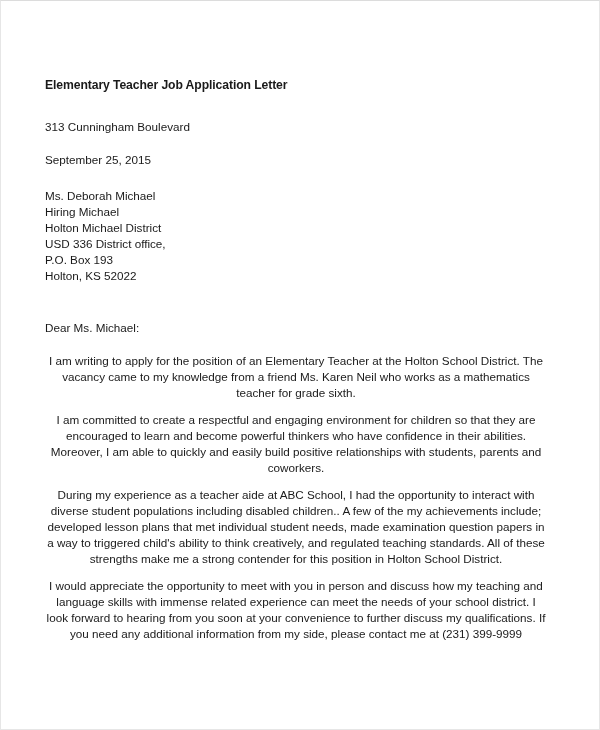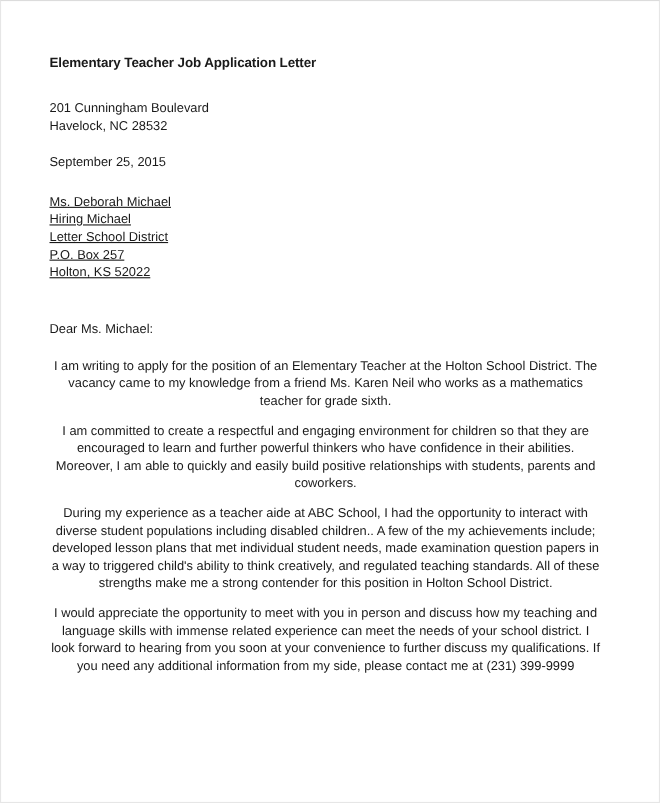--- a/index.html
+++ b/index.html
@@ -21,21 +21,21 @@
     height: 730px;
     background: #ffffff;
     border: 1px solid #e6e6e6;
     border-top-color: #dcdcdc;
     padding: 0;
   }
 
   .letter {
     position: absolute;
     left: 44px;
-    top: 48px;
+    top: 76px;
     width: 502px;
     color: #1a1a1a;
     font-size: 11.7px;
     line-height: 16px;
     -webkit-font-smoothing: antialiased;
   }
 
   .letter-title {
     font-size: 12.2px;
     font-weight: bold;
@@ -51,21 +51,20 @@
   .block.sender-address {
     margin-bottom: 17px;
   }
 
   .block.date-line {
     margin-bottom: 20px;
   }
 
   .block.recipient-address {
     margin-bottom: 36px;
-    text-decoration: underline;
   }
 
   .block.salutation {
   }
 
   .addr-line {
     display: block;
     white-space: pre;
   }
 
@@ -80,39 +79,39 @@
 </style>
 </head>
 <body>
 
 <div class="page">
   <div class="letter">
 
     <h1 class="letter-title">Elementary Teacher Job Application Letter</h1>
 
     <div class="block sender-address">
-      <span class="addr-line">201 Cunningham Boulevard</span>
-      <span class="addr-line">Havelock, NC 28532</span>
+      <span class="addr-line">313 Cunningham Boulevard</span>
     </div>
 
     <div class="block date-line">
       <span class="addr-line">September 25, 2015</span>
     </div>
 
     <div class="block recipient-address">
       <span class="addr-line">Ms. Deborah Michael</span>
       <span class="addr-line">Hiring Michael</span>
-      <span class="addr-line">Letter School District</span>
-      <span class="addr-line">P.O. Box 257</span>
+      <span class="addr-line">Holton Michael District</span>
+      <span class="addr-line">USD 336 District office,</span>
+      <span class="addr-line">P.O. Box 193</span>
       <span class="addr-line">Holton, KS 52022</span>
     </div>
 
     <div class="block salutation">
       <span class="addr-line">Dear Ms. Michael:</span>
     </div>
 
     <p class="body-para">I am writing to apply for the position of an Elementary Teacher at the Holton School District. The vacancy came to my knowledge from a friend Ms. Karen Neil who works as a mathematics teacher for grade sixth.</p>
-    <p class="body-para">I am committed to create a respectful and engaging environment for children so that they are encouraged to learn and further powerful thinkers who have confidence in their abilities. Moreover, I am able to quickly and easily build positive relationships with students, parents and coworkers.</p>
+    <p class="body-para">I am committed to create a respectful and engaging environment for children so that they are encouraged to learn and become powerful thinkers who have confidence in their abilities. Moreover, I am able to quickly and easily build positive relationships with students, parents and coworkers.</p>
     <p class="body-para">During my experience as a teacher aide at ABC School, I had the opportunity to interact with diverse student populations including disabled children.. A few of the my achievements include; developed lesson plans that met individual student needs, made examination question papers in a way to triggered child's ability to think creatively, and regulated teaching standards. All of these strengths make me a strong contender for this position in Holton School District.</p>
     <p class="body-para">I would appreciate the opportunity to meet with you in person and discuss how my teaching and language skills with immense related experience can meet the needs of your school district. I look forward to hearing from you soon at your convenience to further discuss my qualifications. If you need any additional information from my side, please contact me at (231) 399-9999</p>
 
   </div>
 </div>
 
 </body></html>

